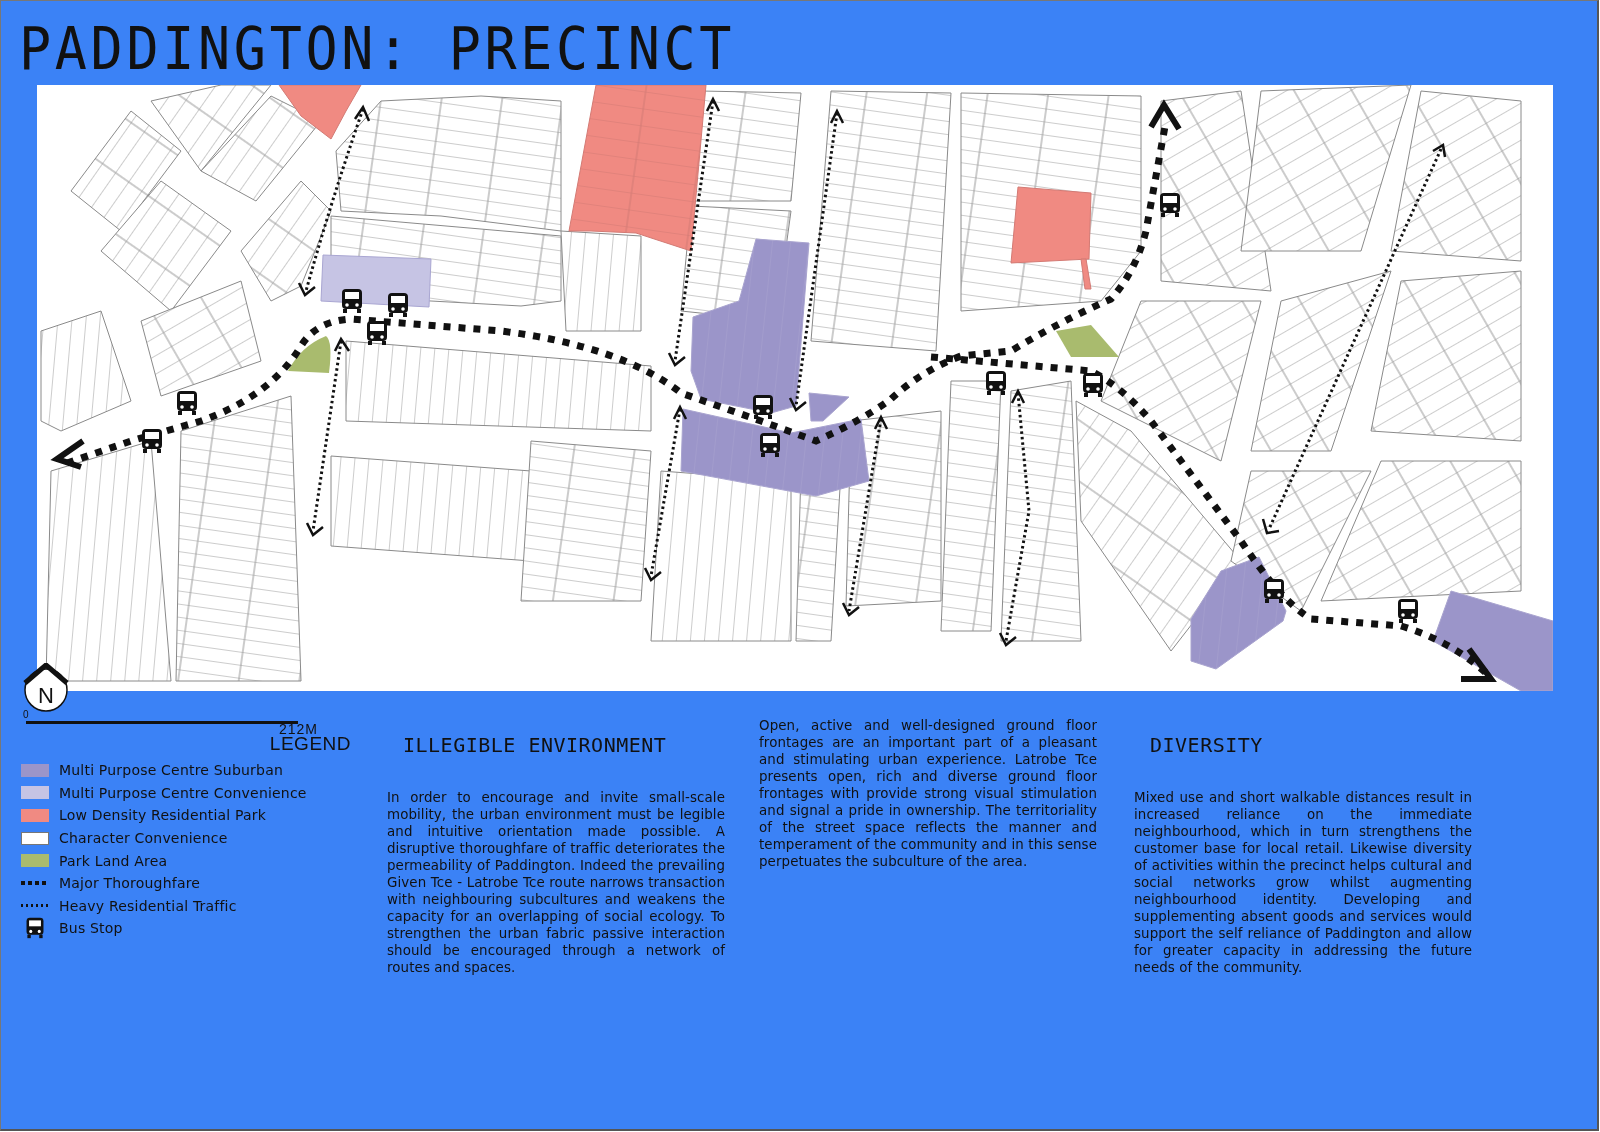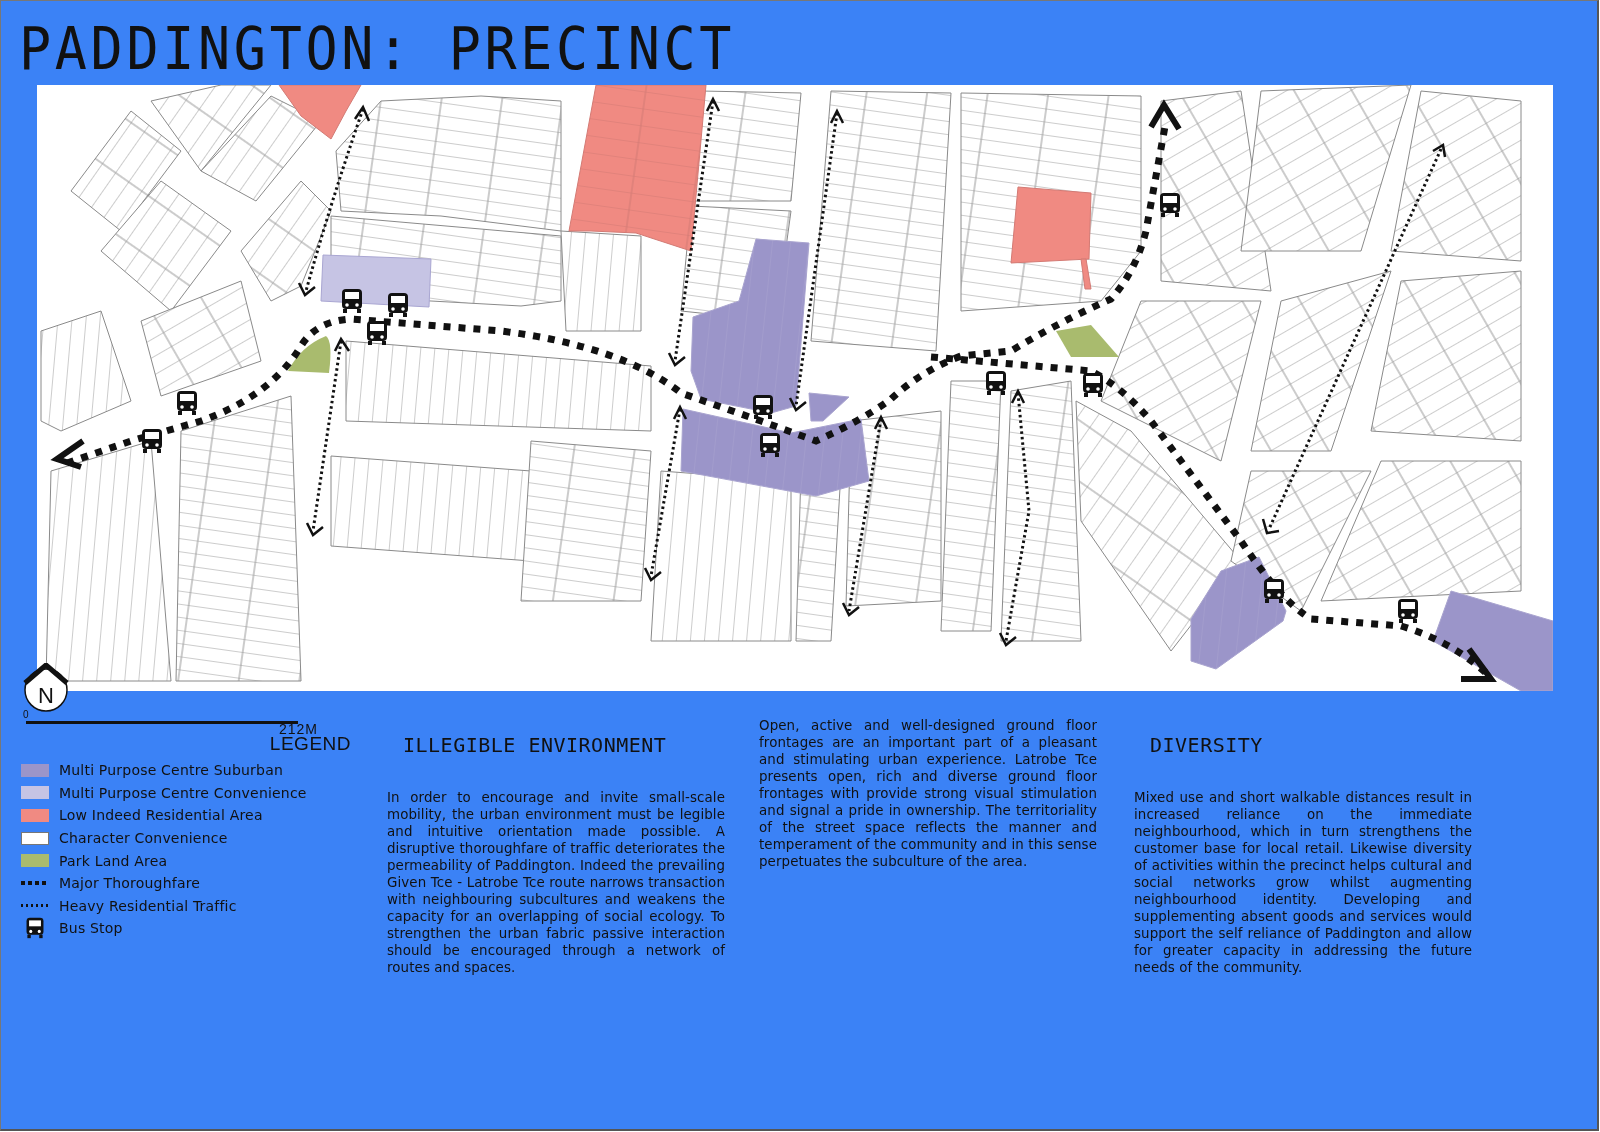--- a/index.html
+++ b/index.html
@@ -210,21 +210,21 @@
     <div class="row">
       <div class="sw" style="background:#9b95c9"></div>
       <span class="lbl">Multi Purpose Centre Suburban</span>
     </div>
     <div class="row">
       <div class="sw" style="background:#c6c4e4"></div>
       <span class="lbl">Multi Purpose Centre Convenience</span>
     </div>
     <div class="row">
       <div class="sw" style="background:#f08a82"></div>
-      <span class="lbl">Low Indeed Residential Area</span>
+      <span class="lbl">Low Density Residential Park</span>
     </div>
     <div class="row">
       <div class="sw" style="background:#fff;border:1.5px solid #777"></div>
       <span class="lbl">Character Convenience</span>
     </div>
     <div class="row">
       <div class="sw" style="background:#a9bb6e"></div>
       <span class="lbl">Park Land Area</span>
     </div>
     <div class="row">

